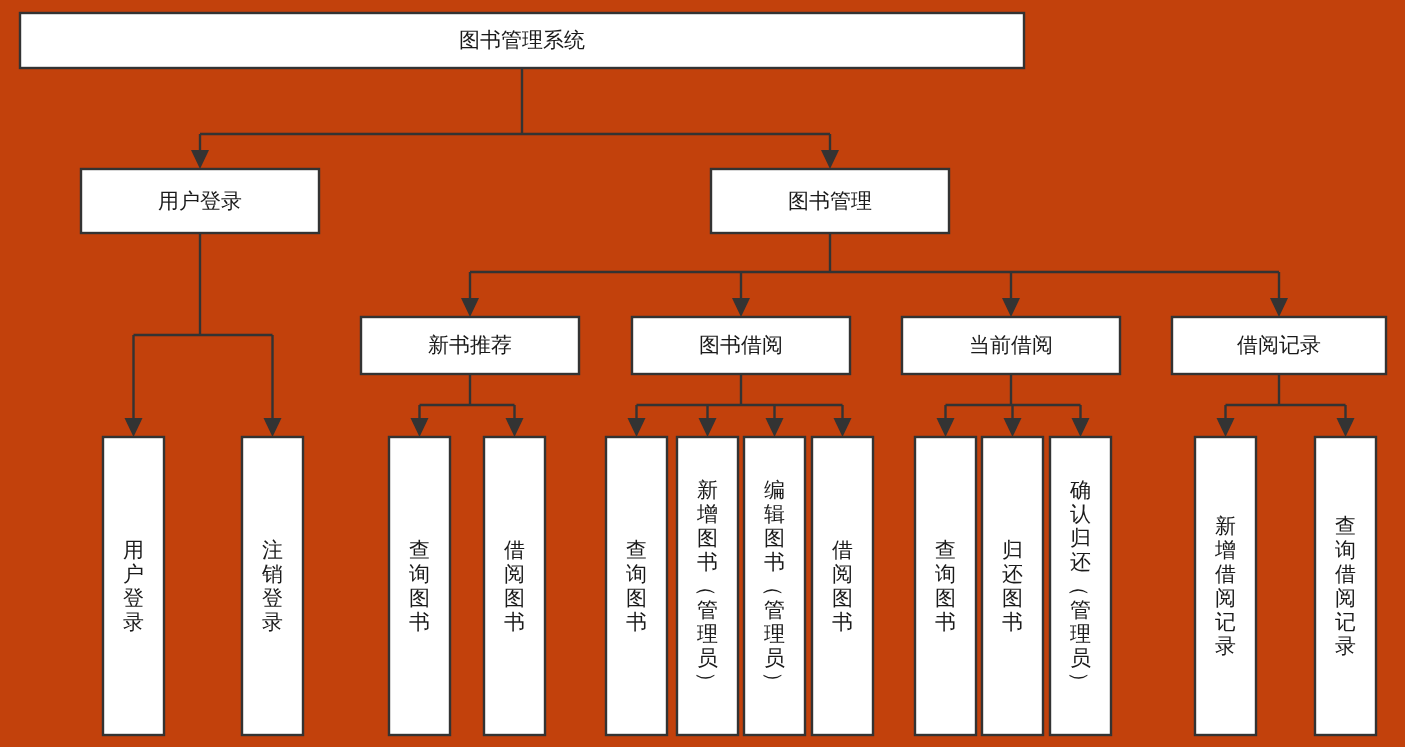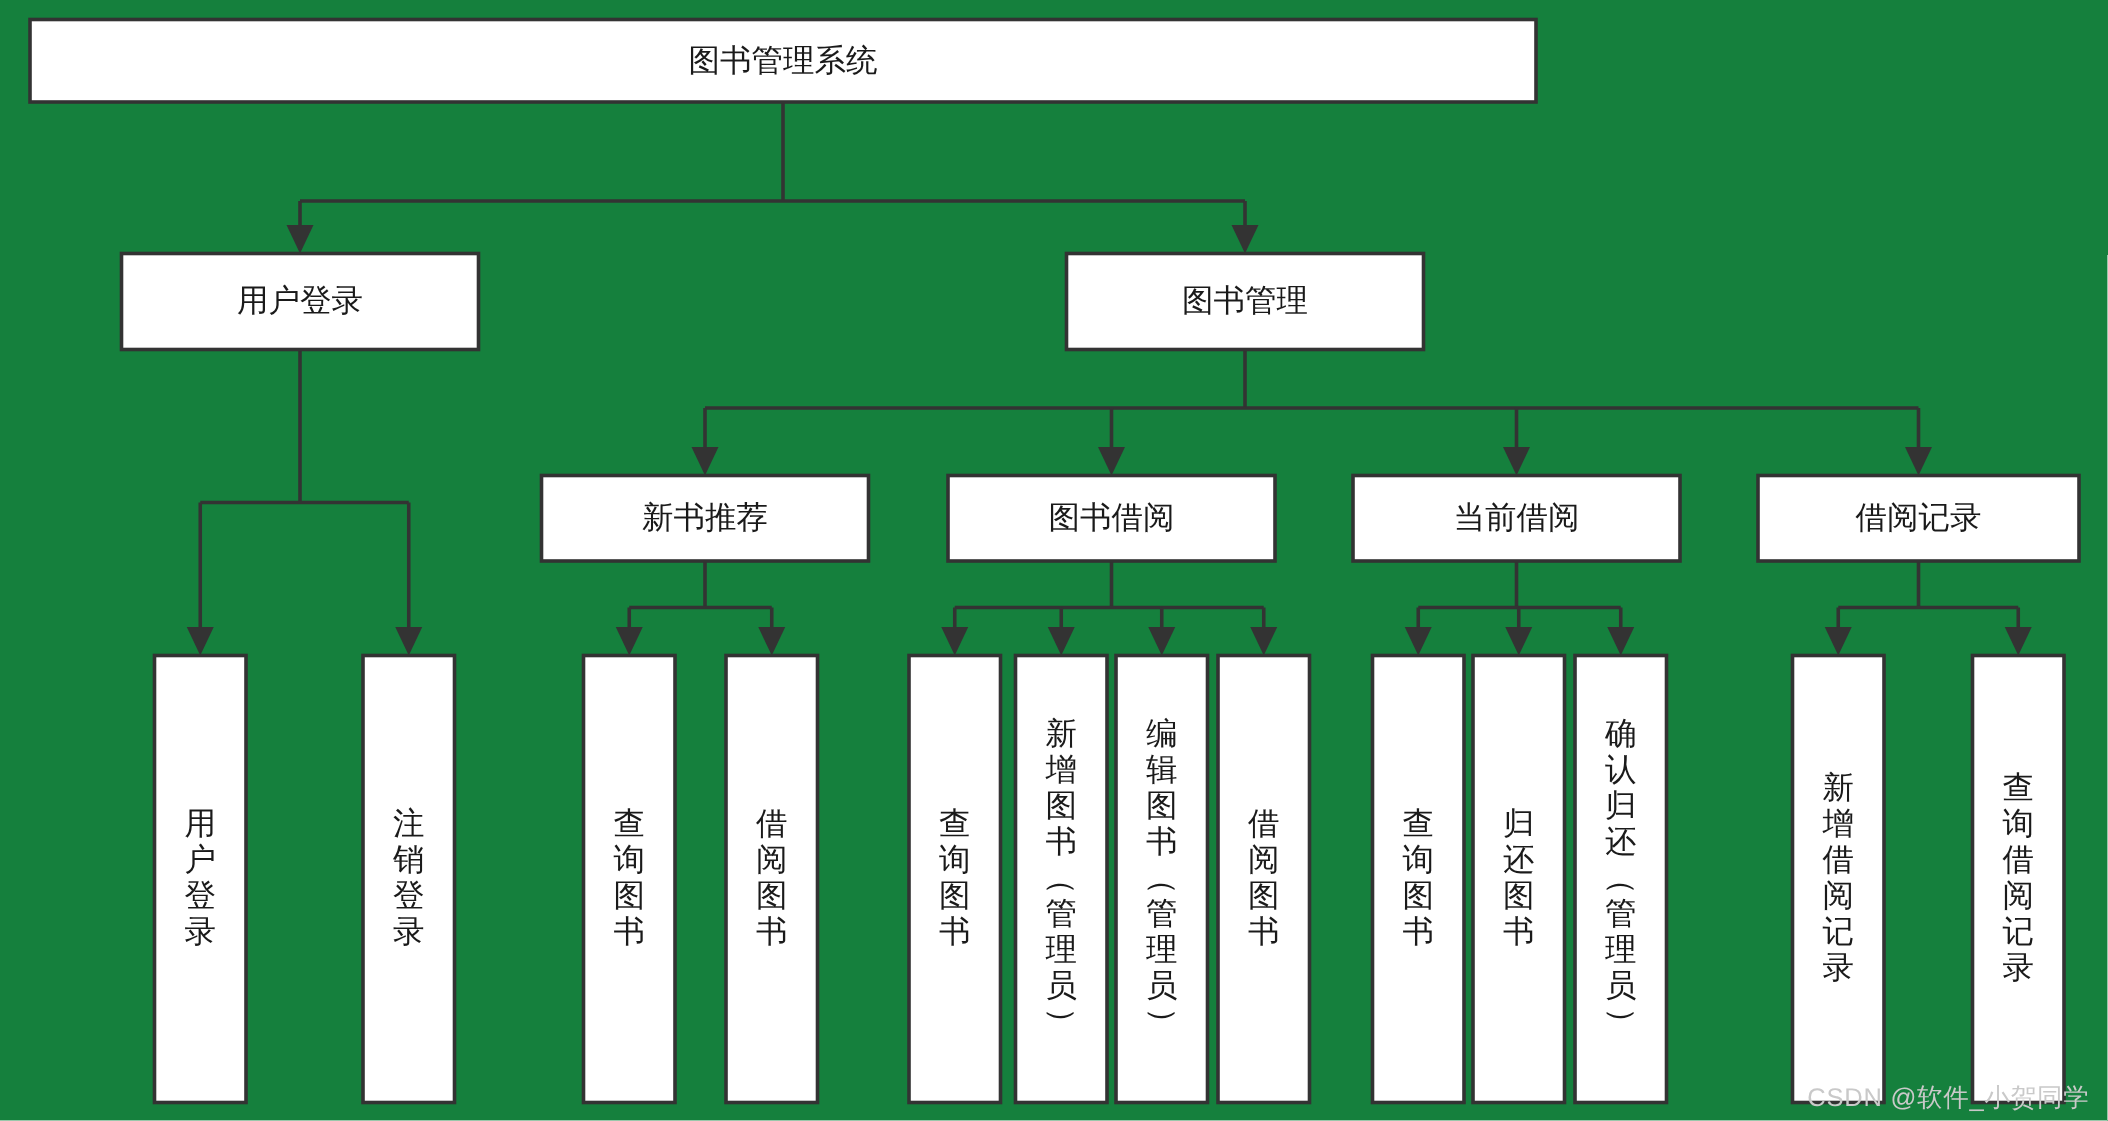--- a/index.html
+++ b/index.html
@@ -7,21 +7,21 @@
     padding: 0;
     background: #ffffff;
   }
   body {
     font-family: "Liberation Sans", "DejaVu Sans", sans-serif;
   }
   #diagram-root {
     position: relative;
     width: 1405px;
     height: 747px;
-    background: #15803d;
+    background: #c2410c;
     overflow: hidden;
   }
   svg.flow {
     position: absolute;
     left: 0;
     top: 0;
     width: 1405px;
     height: 747px;
   }
   .node-rect {
@@ -264,15 +264,14 @@
       <div class="vlabel" style="left: 1315px; top: 437px; width: 61px; height: 298px;">
         <span class="ch">查</span>
         <span class="ch">询</span>
         <span class="ch">借</span>
         <span class="ch">阅</span>
         <span class="ch">记</span>
         <span class="ch">录</span>
       </div>
     </div>
 
-  <div class="watermark">CSDN @软件_小贺同学</div>
 
 </div>
 
 </body></html>

